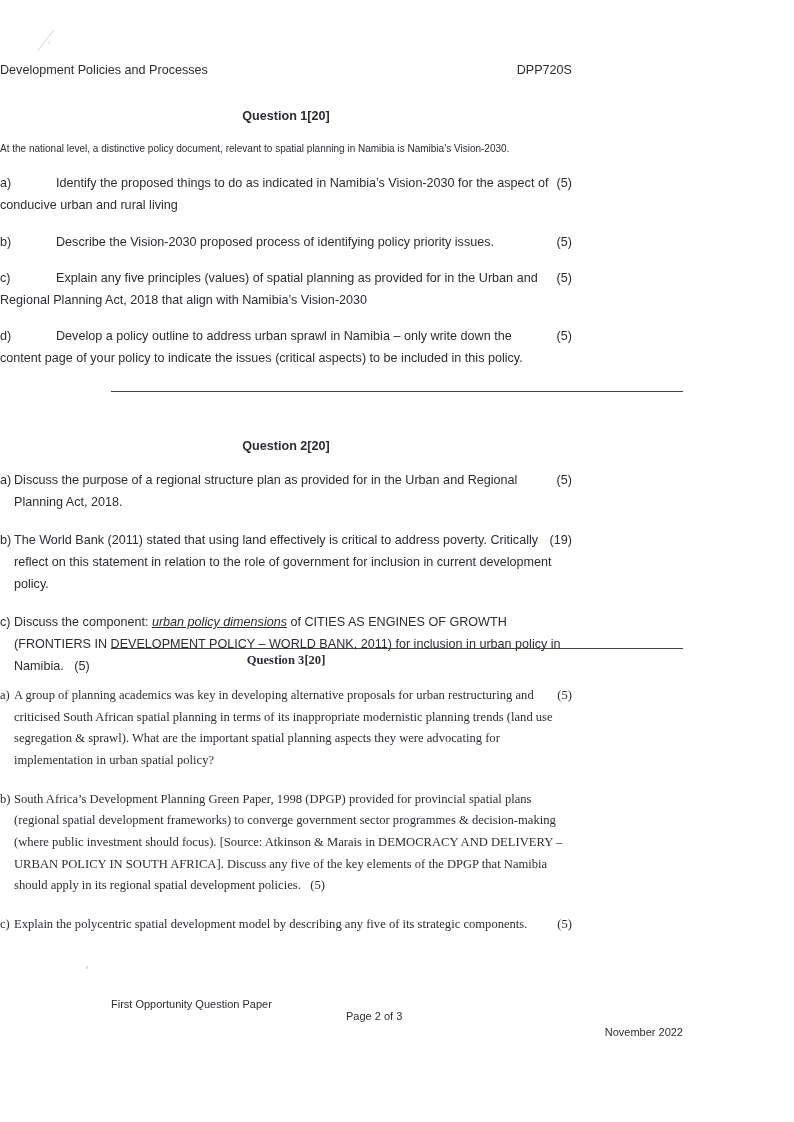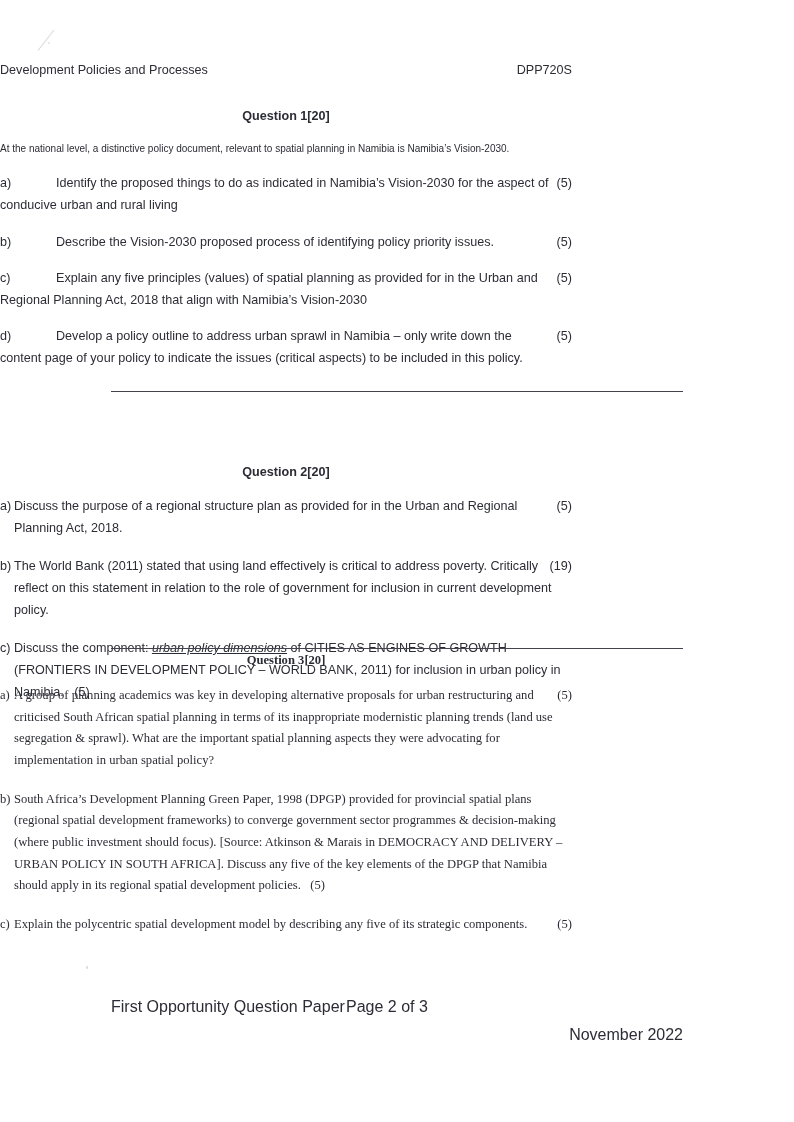--- a/index.html
+++ b/index.html
@@ -63,21 +63,21 @@
     position: absolute;
     top: 63px;
     left: 0;
     width: 572px;
     font-size: 12.6px;
   }
 
   
   .q-block { position: absolute; left: 0; width: 572px; }
   #q1-block { top: 109px; }
-  #q2-block { top: 465px; }
+  #q2-block { top: 439px; }
   #q3-block { top: 653px; font-family: Liberation Serif, serif; }
 
   .q-head {
     display: flex;
     justify-content: center;
     align-items: baseline;
     font-weight: bold;
     font-size: 12.6px;
     margin-bottom: 17px;
   }
@@ -144,25 +144,25 @@
   }
   #rule-1 { top: 391px; }
   #rule-2 { top: 648px; }
 
   
   .footer {
     position: absolute;
     top: 998px;
     left: 111px;
     width: 572px;
-    font-size: 16px;
+    font-size: 11px;
     display: flex;
   }
   .footer .f-left   { flex: 0 0 235px; }
-  .footer .f-center { flex: 0 0 160px; }
+  .footer .f-center { flex: 0 0 160px; margin-top: 12px; }
   .footer .f-right  { flex: 1 1 auto; text-align: right; margin-top: 28px; }
 </style>
 </head>
 <body>
 
 <div class="page">
 
   <div class="scan-mark">
     <div class="s1"></div>
     <div class="s2"></div>

